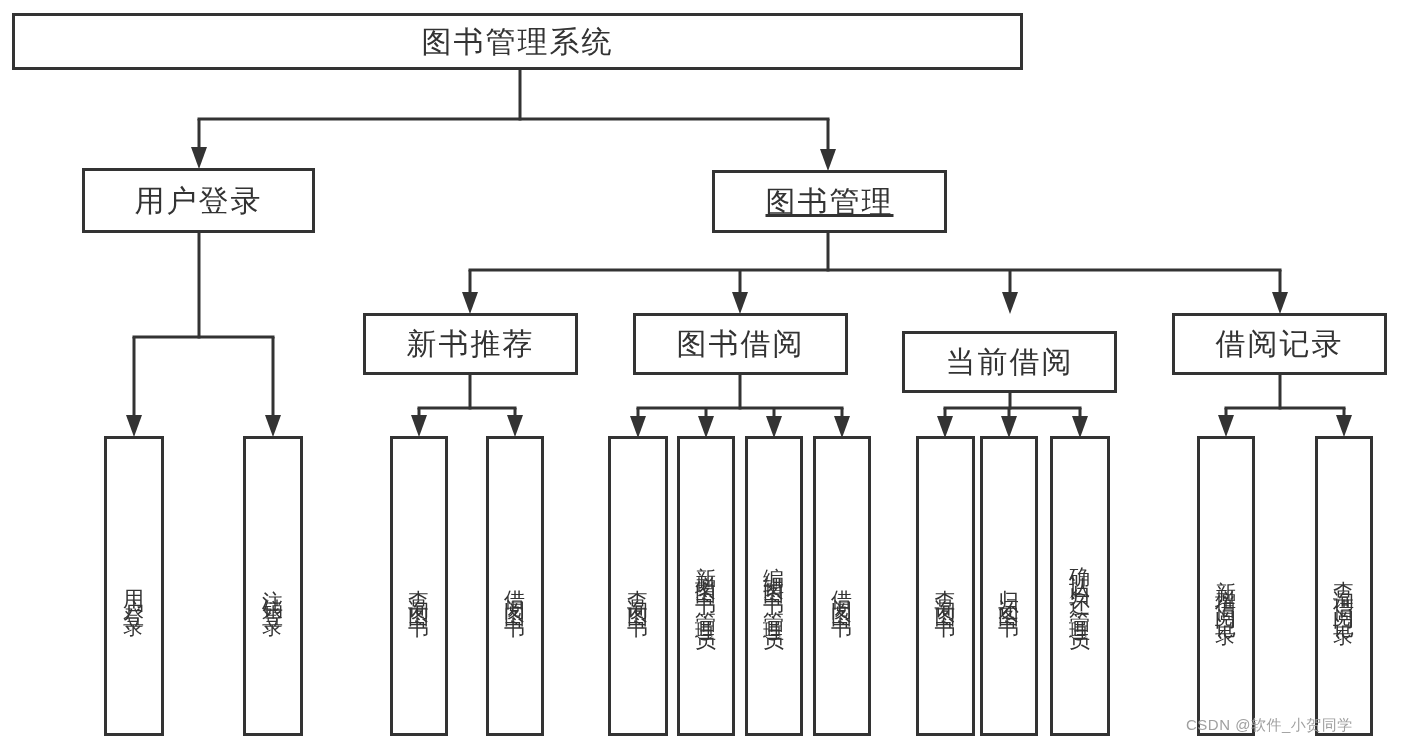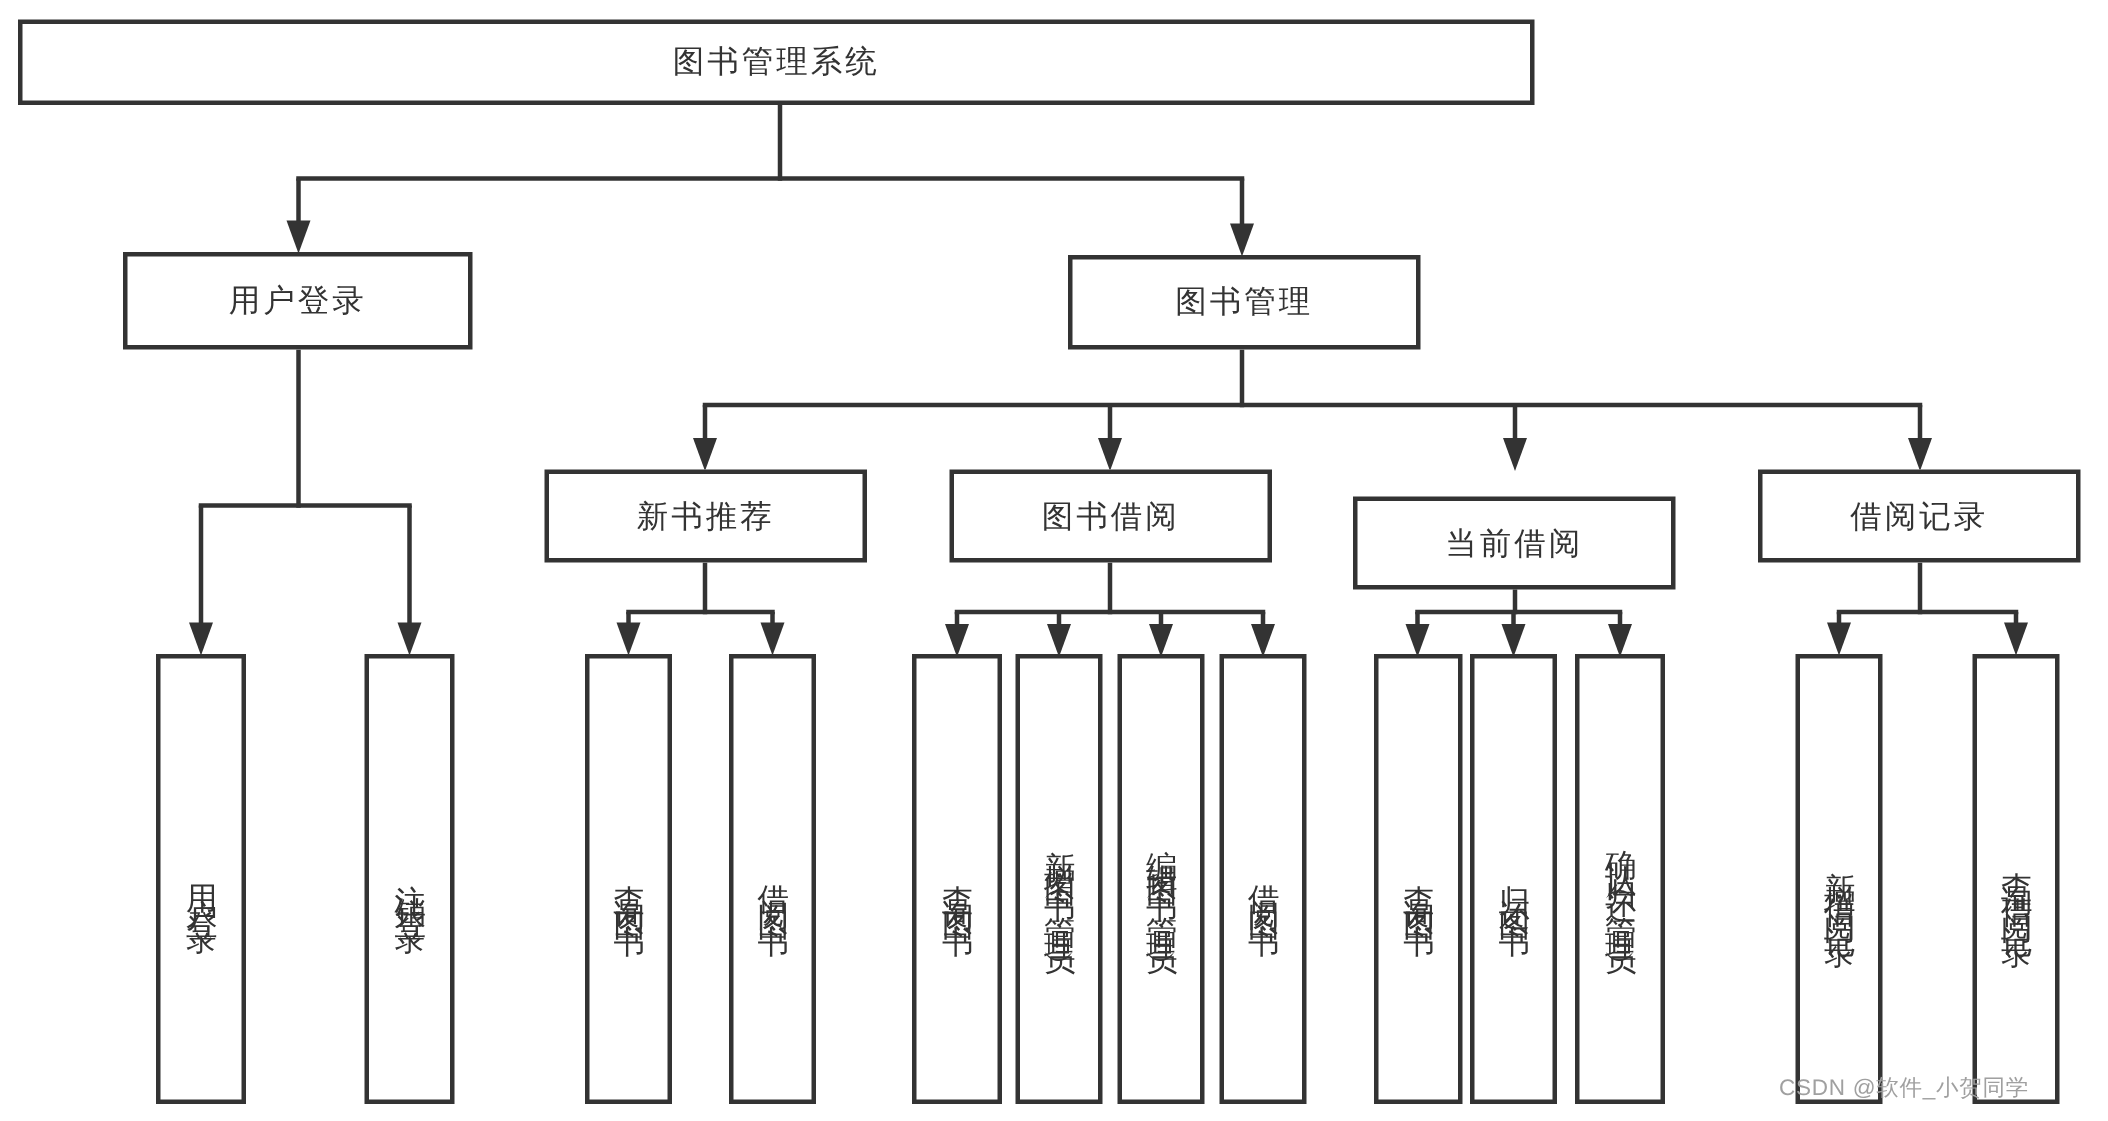--- a/index.html
+++ b/index.html
@@ -26,21 +26,21 @@
     box-sizing: border-box;
     border: 3px solid var(--line-color, #333333);
     background: #ffffff;
     color: var(--line-color, #333333);
     display: flex;
     align-items: center;
     justify-content: center;
     text-align: center;
   }
   .node.h {
-    font-size: 21px;
+    font-size: 30px;
     letter-spacing: 2px;
     line-height: 1;
   }
   .node.v {
     writing-mode: vertical-rl;
     text-orientation: mixed;
     font-size: 21px;
     letter-spacing: 9px;
     line-height: 1;
     padding-top: 9px; 
@@ -118,21 +118,21 @@
     <line x1="1224.5" y1="408" x2="1345.5" y2="408"></line>
     <line x1="1226" y1="408" x2="1226" y2="427"></line>
     <line x1="1344" y1="408" x2="1344" y2="427"></line>
     <polygon points="1226,437 1218,415 1234,415"></polygon>
     <polygon points="1344,437 1336,415 1352,415"></polygon>
   </svg>
 
   <div class="node h" style="left:12px; top:13px; width:1011px; height:57px;">图书管理系统</div>
 
   <div class="node h" style="left:82px; top:168px; width:233px; height:65px;">用户登录</div>
-  <div class="node h" style="left:712px; top:170px; width:235px; height:63px;">图书管理</div>
+  <div class="node h" style="left:712px; top:170px; width:235px; height:63px;text-decoration:underline;">图书管理</div>
 
   <div class="node h" style="left:363px; top:313px; width:215px; height:62px;">新书推荐</div>
   <div class="node h" style="left:633px; top:313px; width:215px; height:62px;">图书借阅</div>
   <div class="node h" style="left:902px; top:331px; width:215px; height:62px;">当前借阅</div>
   <div class="node h" style="left:1172px; top:313px; width:215px; height:62px;">借阅记录</div>
 
   <div class="node v" style="left:104px; top:436px; width:60px; height:300px;">用户登录</div>
   <div class="node v" style="left:243px; top:436px; width:60px; height:300px;">注销登录</div>
 
   <div class="node v" style="left:390px; top:436px; width:58px; height:300px;">查询图书</div>

